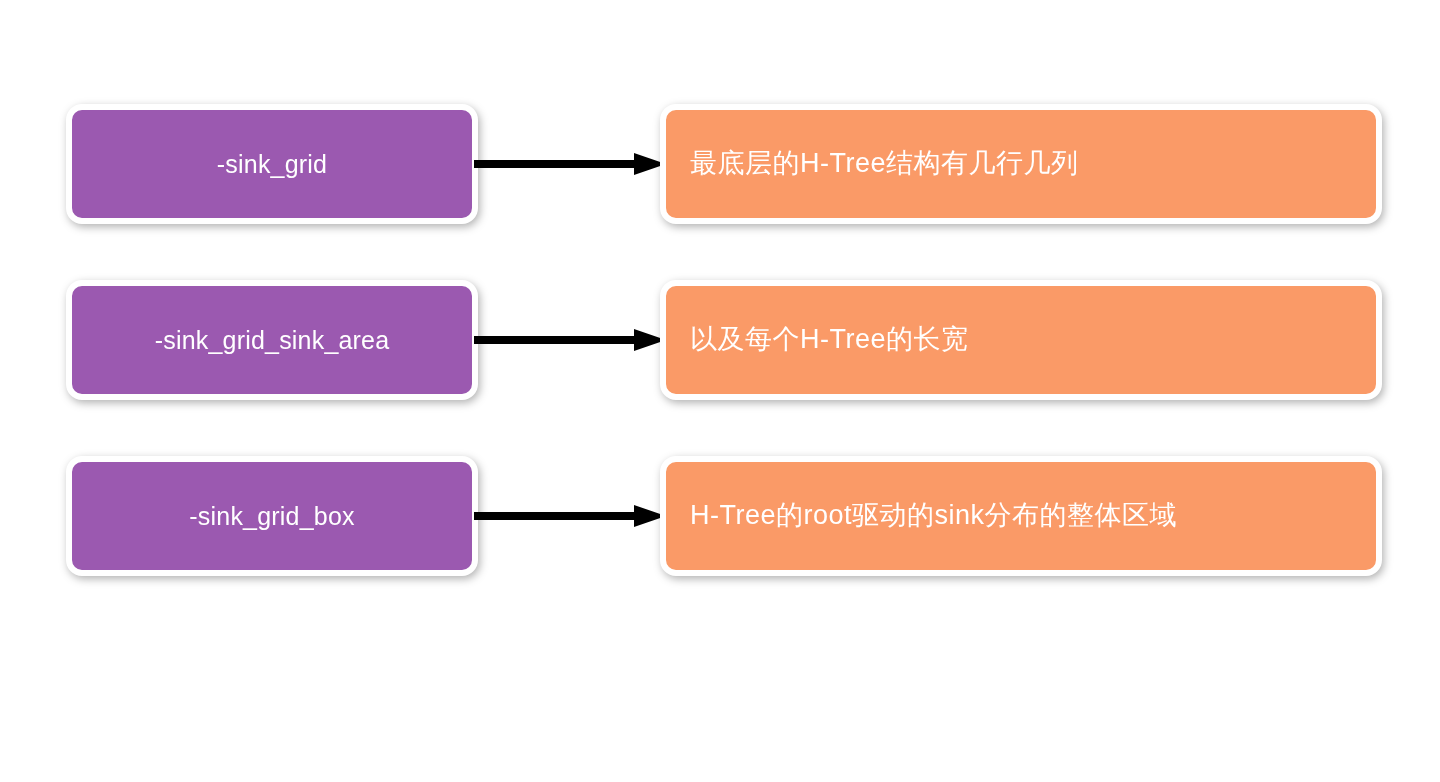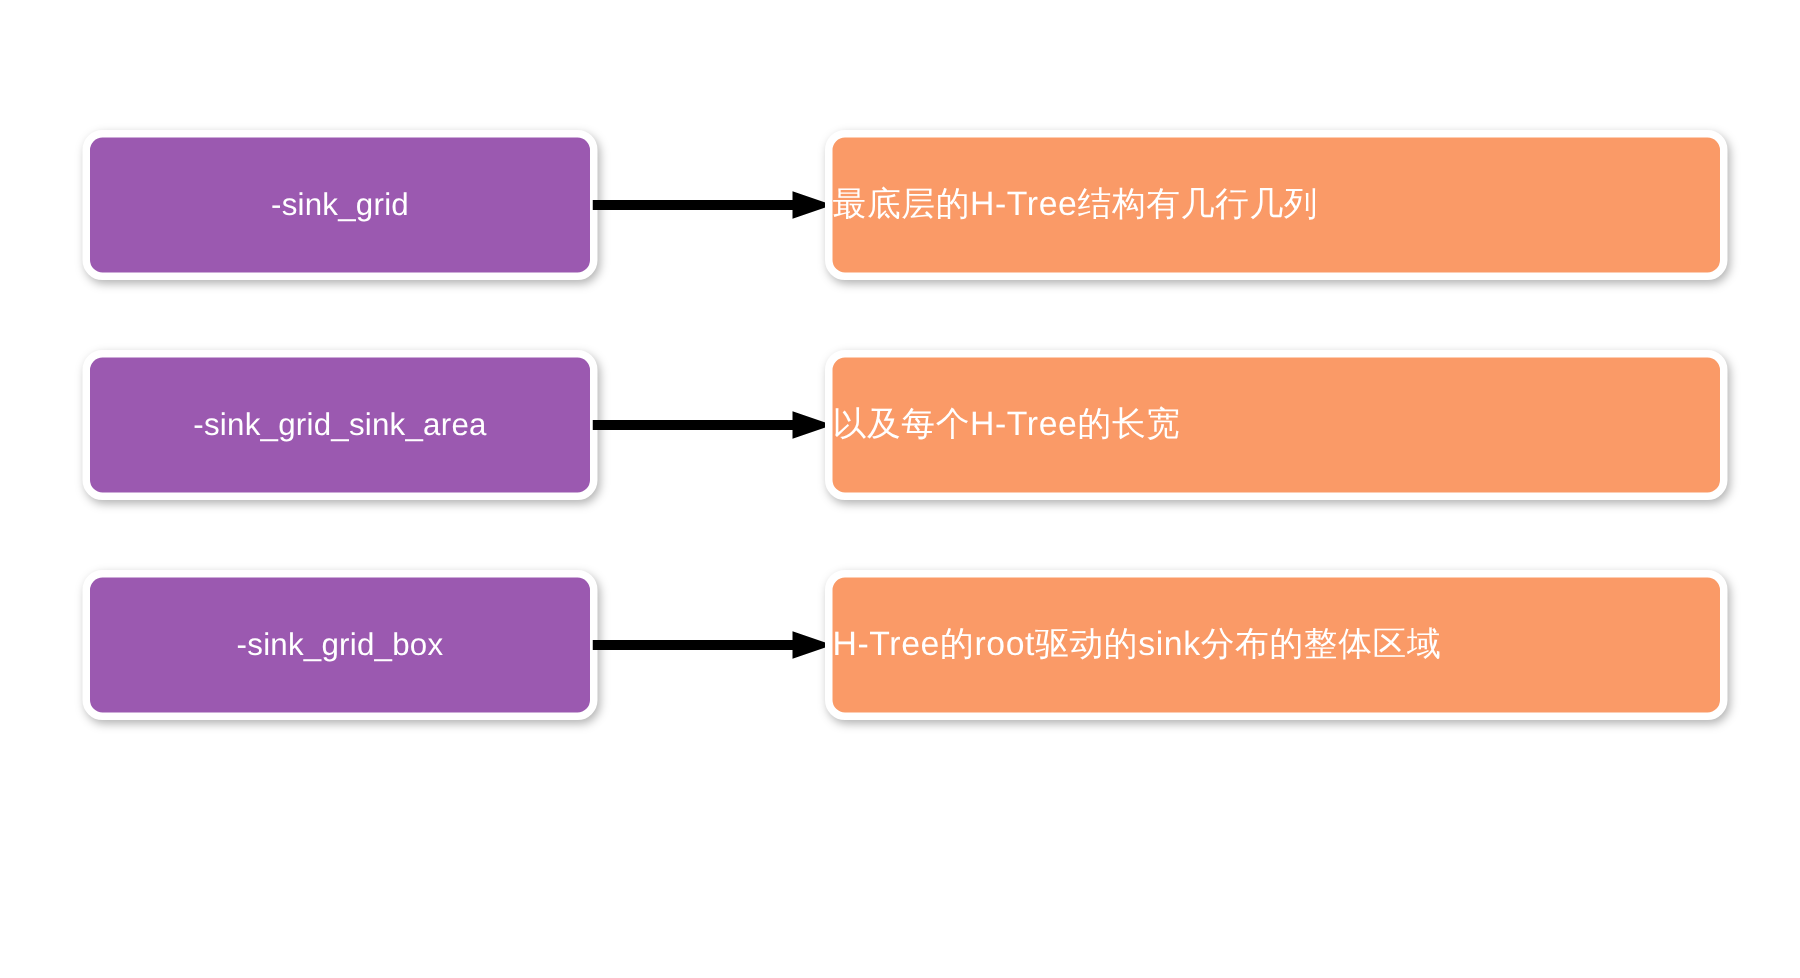--- a/index.html
+++ b/index.html
@@ -55,20 +55,21 @@
     font-size: 25px;
     letter-spacing: 0.2px;
   }
 
   .card-desc {
     left: 660px;
     width: 722px;
     background: #FA9A67;
     justify-content: flex-start;
     text-align: left;
+    padding-left: 24px;
     font-size: 27px;
     letter-spacing: 0.5px;
   }
 
   .card-label {
     display: block;
     line-height: 1.15;
   }
 
   

